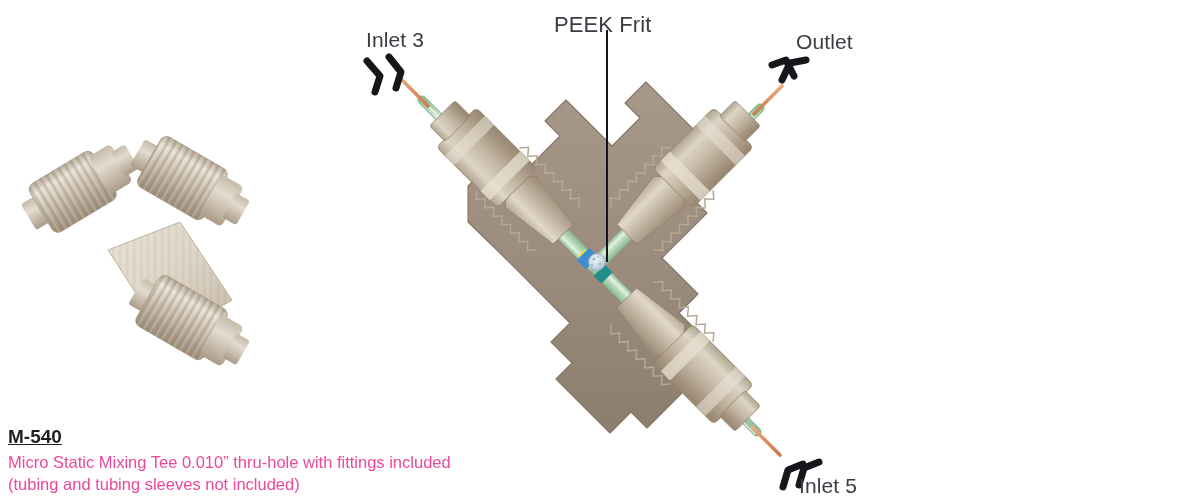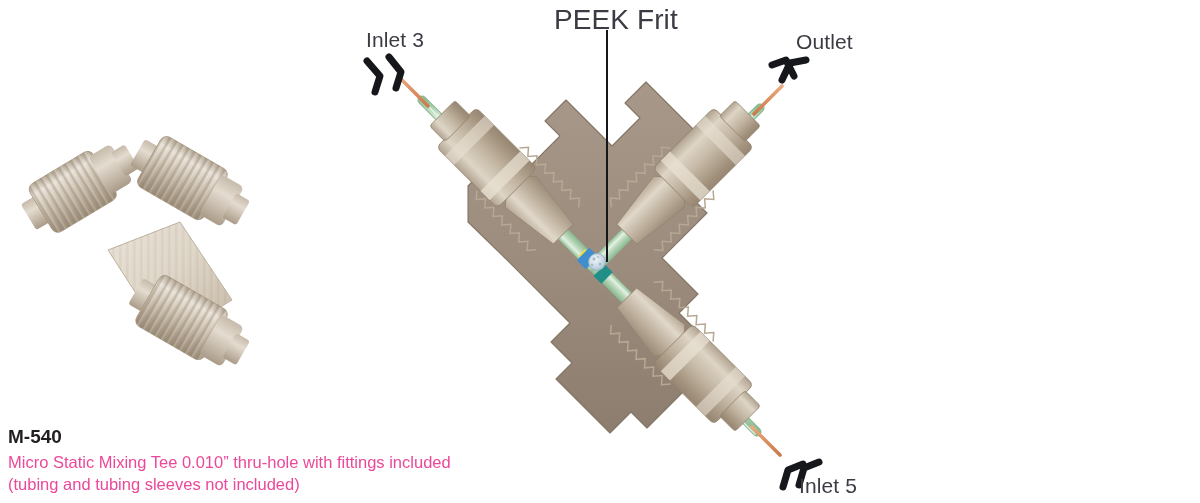--- a/index.html
+++ b/index.html
@@ -14,31 +14,32 @@
   .lbl{
     position:absolute;
     color:#3b3b44;
     font-family:"Liberation Sans", sans-serif;
     font-size:21px;
     font-weight:400;
     white-space:nowrap;
     letter-spacing:.1px;
   }
   #lbl-inlet1{left:366px;top:28px;}
-  #lbl-peekfrit{left:554px;top:4px;font-size:28px;}
+  #lbl-peekfrit{left:554px;top:12px;font-size:22px;}
   #lbl-outlet{left:796px;top:30px;}
   #lbl-inlet2{left:799px;top:474px;}
 
   #caption{
     position:absolute;left:8px;top:425px;width:470px;
   }
   #cap-sku{
     font-size:19px;font-weight:bold;color:#231f20;
     line-height:1.25;margin:0 0 3px 0;
     font-family:"Liberation Sans", sans-serif;
+    text-decoration:underline;
   }
   #cap-desc{
     font-size:16.5px;color:#ec4899;line-height:1.32;margin:0;
     font-family:"Liberation Sans", sans-serif;
   }
 </style>
 </head>
 <body>
 
 <div id="stage">

